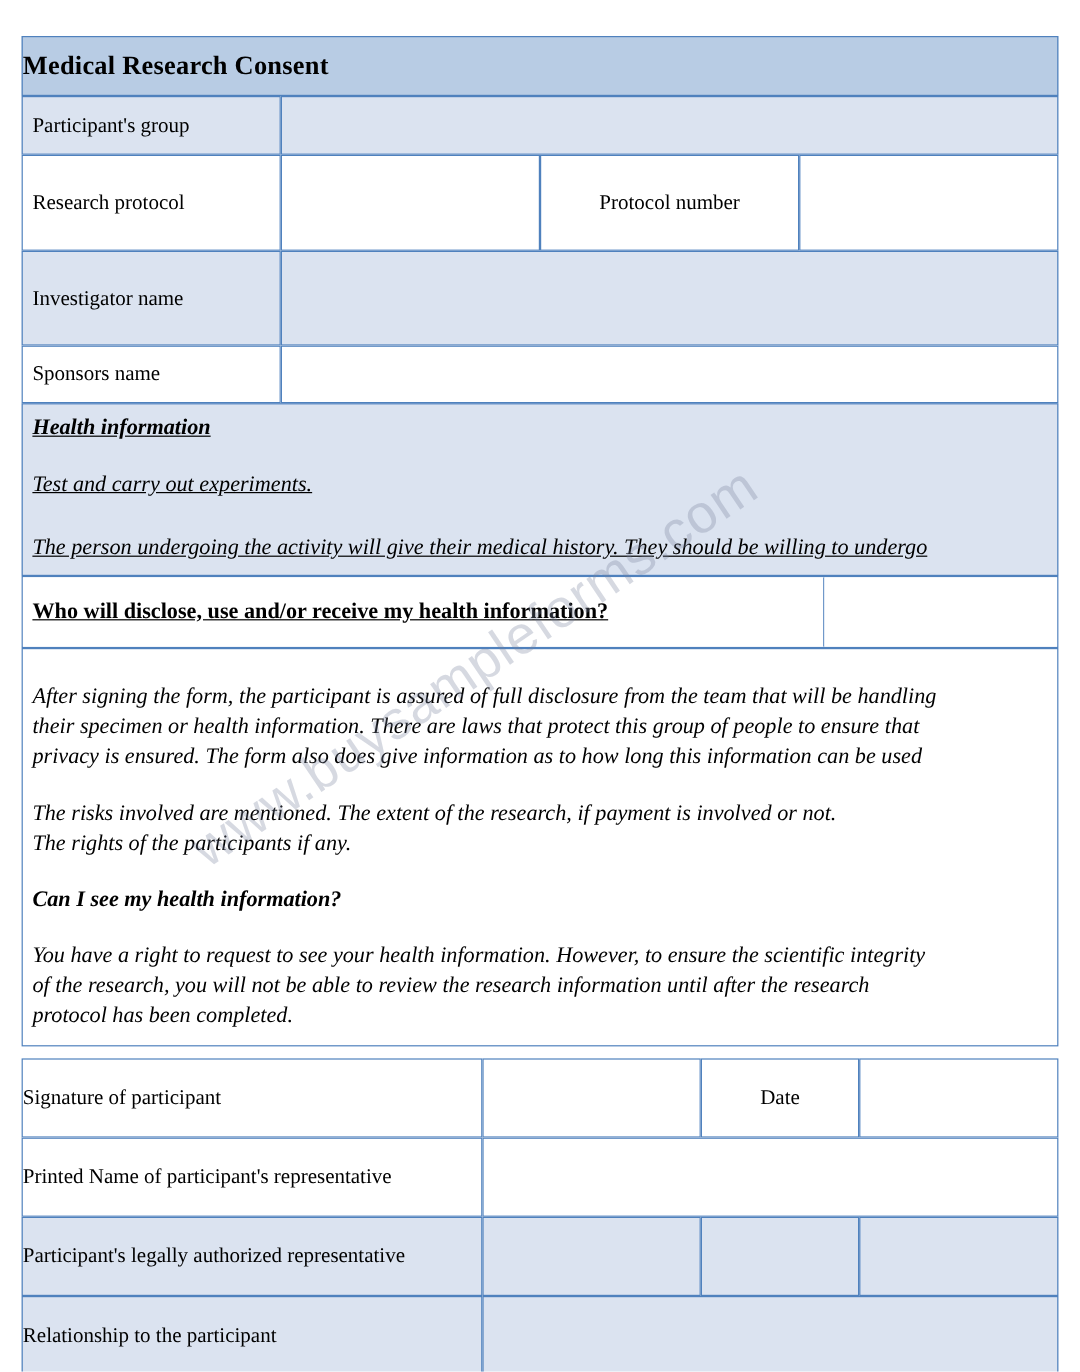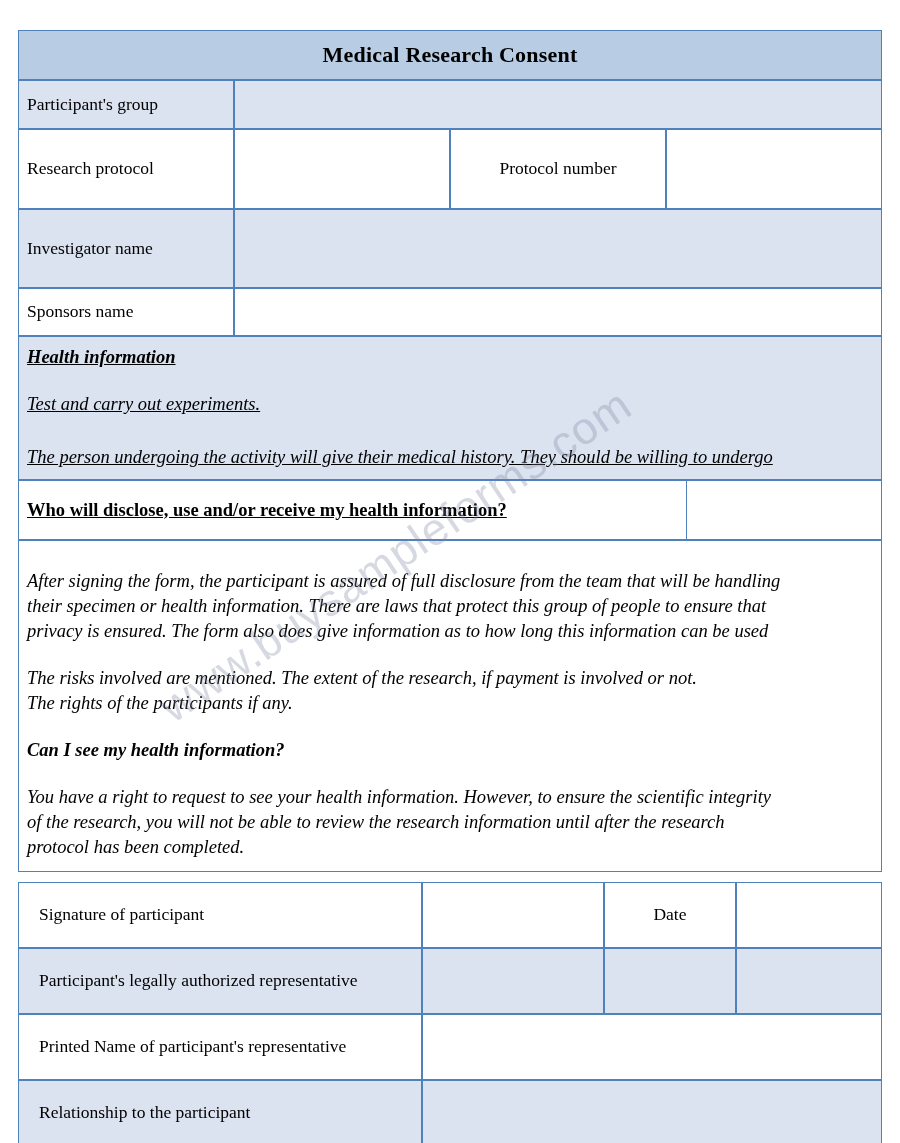--- a/index.html
+++ b/index.html
@@ -68,21 +68,21 @@
     white-space: nowrap;
   }
 
   .cell-pad { padding: 0 0 0 8px; }
 
   .shade { background: #dbe3f0; }
   .white { background: #ffffff; }
   .title-bg { background: #b8cce4; }
 
   .title-cell {
-    text-align: center;
+    text-align: left;
     font-weight: bold;
     font-size: 22px;
     height: 48px;
     letter-spacing: .2px;
     margin-top: 36px;
   }
 
   .r-participant { height: 47px; }
   .r-protocol    { height: 46px; }
   .r-investigator{ height: 77px; }
@@ -145,21 +145,21 @@
   .spacer-gap { height: 10px; background: #ffffff; }
 
   
   table.sig {
     border-collapse: separate;
     border-spacing: 0;
     width: 864px;
     table-layout: fixed;
   }
   table.sig td { height: 64px; }
-  .sig-label { padding-left: 20px; font-size: 17.5px; }
+  .sig-label { padding-left: 0; font-size: 17.5px; }
   .sig-date { text-align: center; font-size: 17.5px; }
 </style>
 </head>
 <body>
 
 <div class="page">
 
   <div class="watermark">www.buysampleforms.com</div>
 
   <div class="doc">
@@ -224,30 +224,30 @@
 
     <table class="sig">
       <tbody>
           <tr>
         <td class="white sig-label" style="width:382px">Signature of participant</td>
         <td class="white" style="width:180px"></td>
         <td class="white sig-date" style="width:130px">Date</td>
         <td class="white"></td>
       </tr>
       <tr>
+        <td class="white sig-label">Printed Name of participant's representative</td>
+        <td class="white" colspan="3"></td>
+      </tr>
+      <tr>
         <td class="shade sig-label">Participant's legally authorized representative</td>
         <td class="shade"></td>
         <td class="shade sig-date"></td>
         <td class="shade"></td>
       </tr>
       <tr>
-        <td class="white sig-label">Printed Name of participant's representative</td>
-        <td class="white" colspan="3"></td>
-      </tr>
-      <tr>
         <td class="shade sig-label">Relationship to the participant</td>
         <td class="shade" colspan="3"></td>
       </tr>
     </tbody>
       </table>
 
   </div>
 </div>
 
 </body></html>

